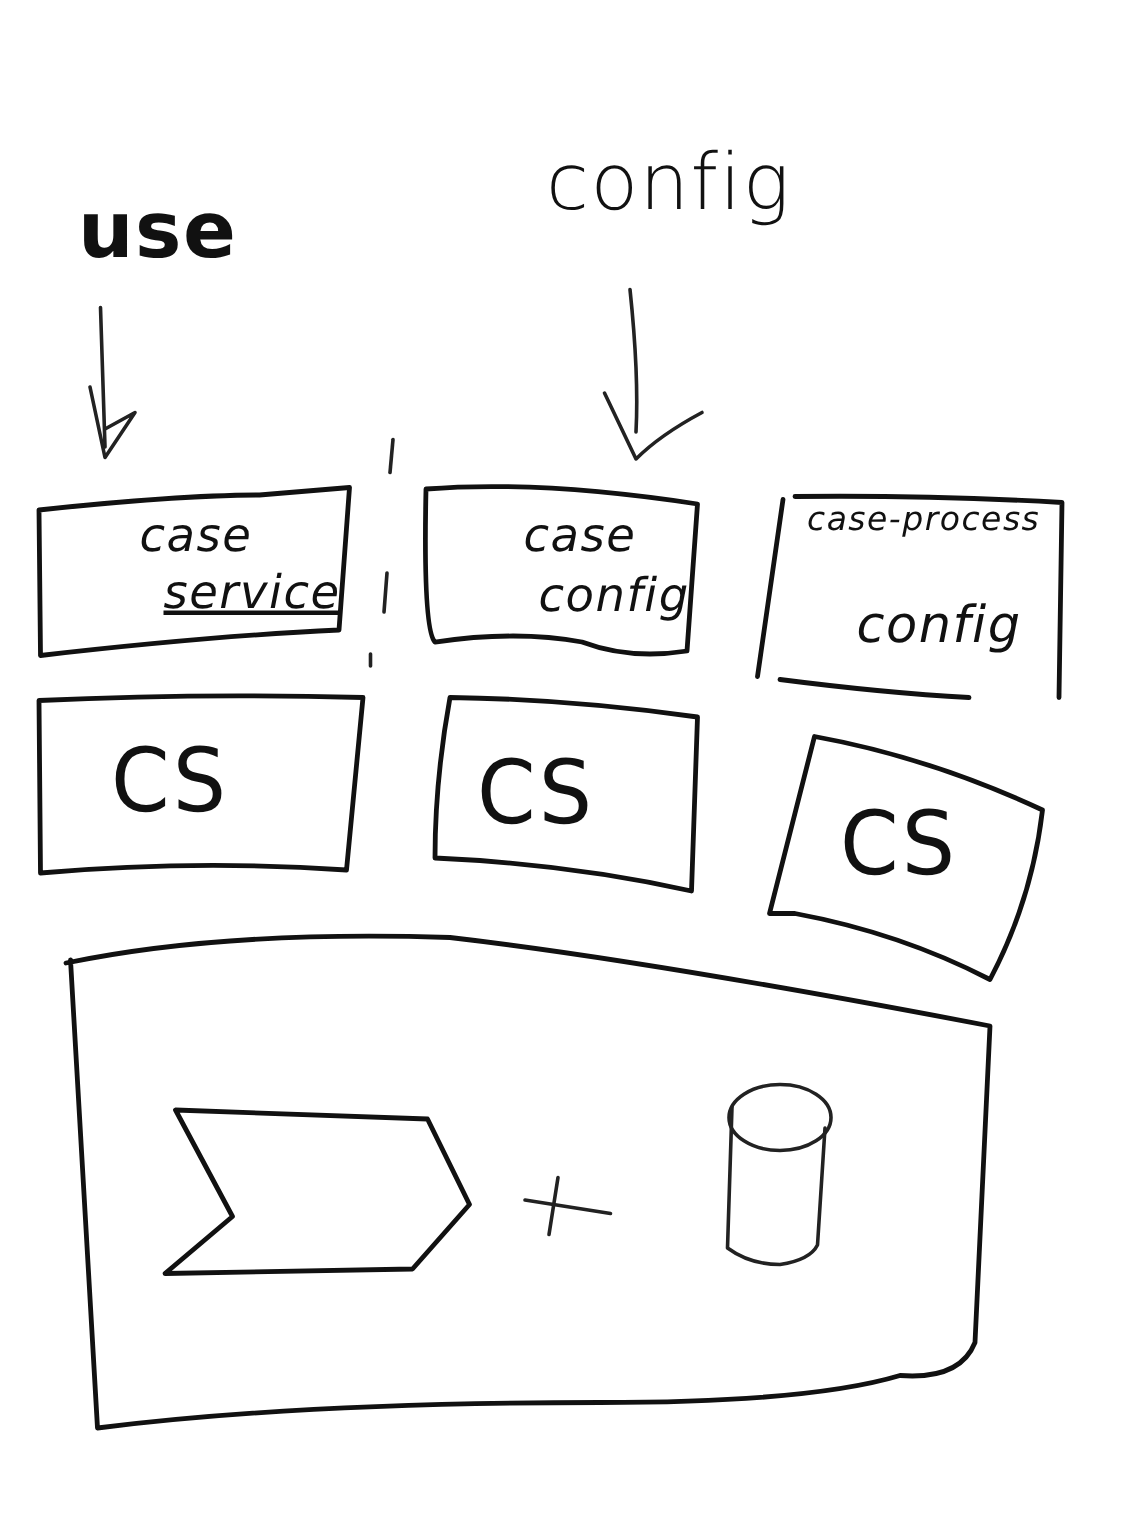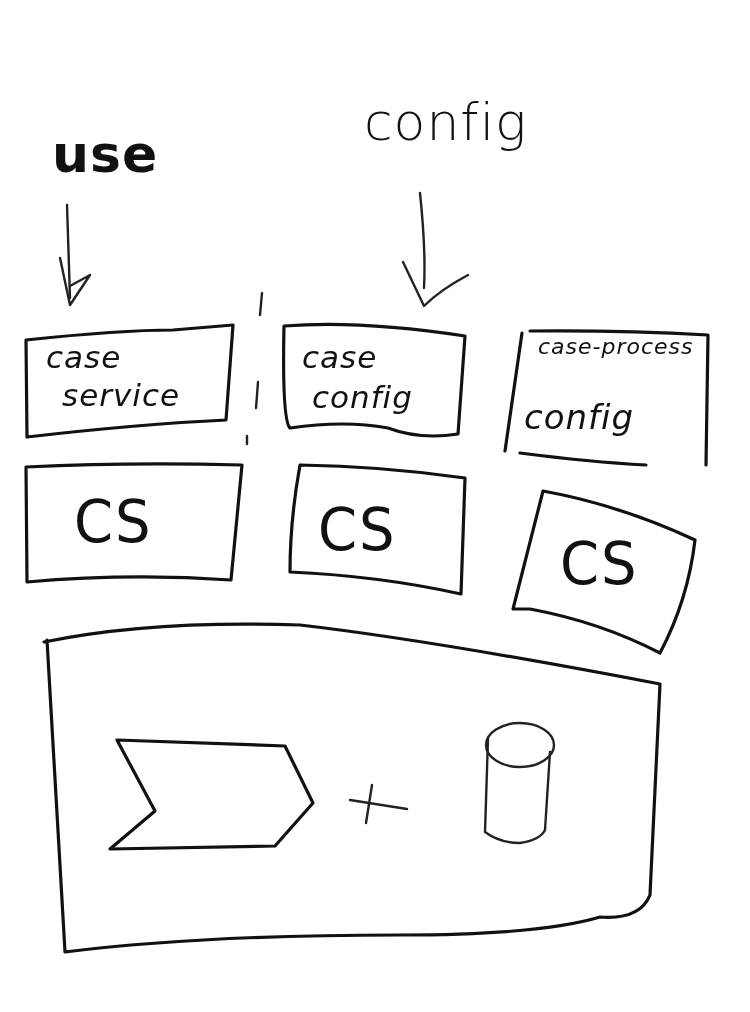--- a/index.html
+++ b/index.html
@@ -51,20 +51,21 @@
       letter-spacing: 2px;
       transform: scaleY(1.05);
     }
     .label.top {
       font-size: 52px;
       font-style: normal;
       font-weight: 300;
     }
     .label.box {
       font-size: 31px;
+      margin-left: 47px;
     }
     .label.box-small {
       font-size: 20px;
     }
   </style>
 </head>
 <body>
 
 <svg class="canvas" viewBox="0 0 750 1012">
 
@@ -104,21 +105,21 @@
   <g>
     <ellipse class="stroke-thin" cx="520" cy="745" rx="34" ry="22"></ellipse>
     <path class="stroke-thin" d="M488 738 L485 832 Q500 843 520 843 Q540 840 545 830 L550 752"></path>
   </g>
 </svg>
 
 <div class="label top" style="left:52px; top:128px;font-weight:bold;">use</div>
 <div class="label top" style="left:364px; top:96px;">config</div>
 
 <div class="label box" style="left:46px; top:342px;">case</div>
-<div class="label box" style="left:62px; top:380px;">service</div>
+<div class="label box" style="left:62px; top:380px;text-decoration:underline;">service</div>
 
 <div class="label box" style="left:302px; top:342px;">case</div>
 <div class="label box" style="left:312px; top:382px;">config</div>
 
 <div class="label box-small" style="left:538px; top:336px; font-size:22px;">case-process</div>
 <div class="label box" style="left:524px; top:400px; font-size:34px;">config</div>
 
 <div class="label big" style="left:74px; top:494px;">CS</div>
 <div class="label big" style="left:318px; top:502px;">CS</div>
 <div class="label big" style="left:560px; top:536px;">CS</div>

